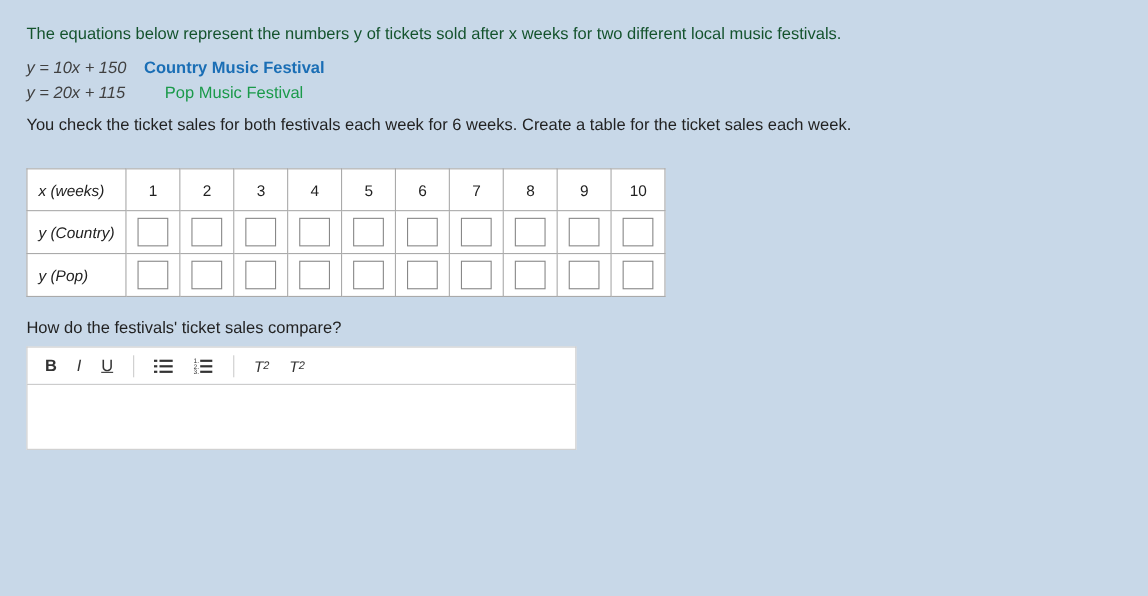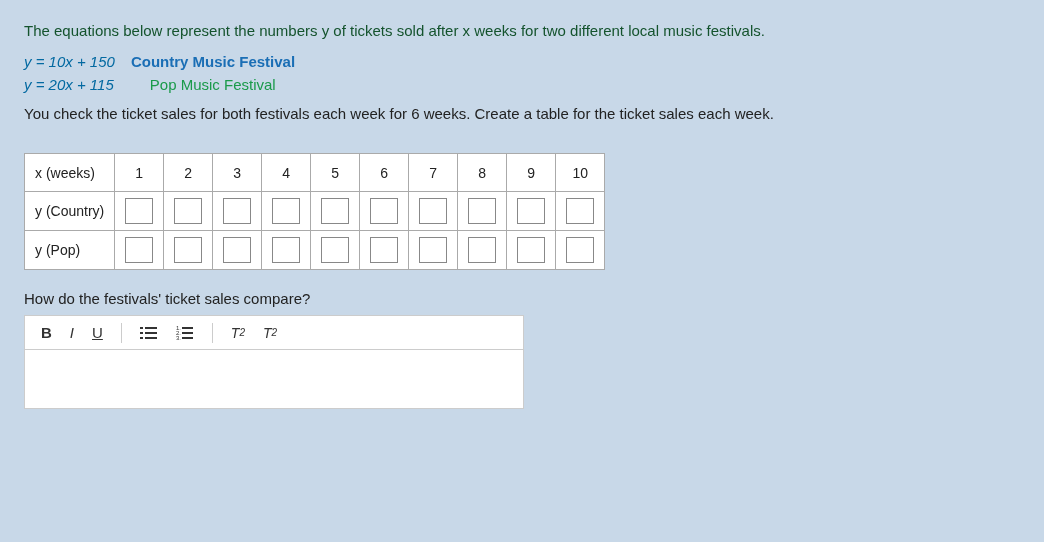--- a/index.html
+++ b/index.html
@@ -22,21 +22,21 @@
     .equation-block {
       margin-bottom: 6px;
       display: flex;
       align-items: baseline;
       gap: 16px;
     }
 
     .equation {
       font-style: italic;
       font-size: 15px;
-      color: #0369a1;
+      color: #404040;
       text-align: center;
     }
 
     .festival-label-country {
       color: #1a6eb5;
       font-weight: 700;
       font-size: 15px;
     }
 
     .festival-label-pop {
@@ -70,20 +70,21 @@
       height: 38px;
       font-size: 14px;
       color: #222;
     }
 
     table td.row-label {
       text-align: left;
       padding-left: 10px;
       font-size: 14px;
       color: #222;
+      font-style: italic;
       white-space: nowrap;
       min-width: 90px;
     }
 
     .compare-label {
       margin-top: 10px;
       margin-bottom: 8px;
       font-size: 15px;
       color: #222;
     }

